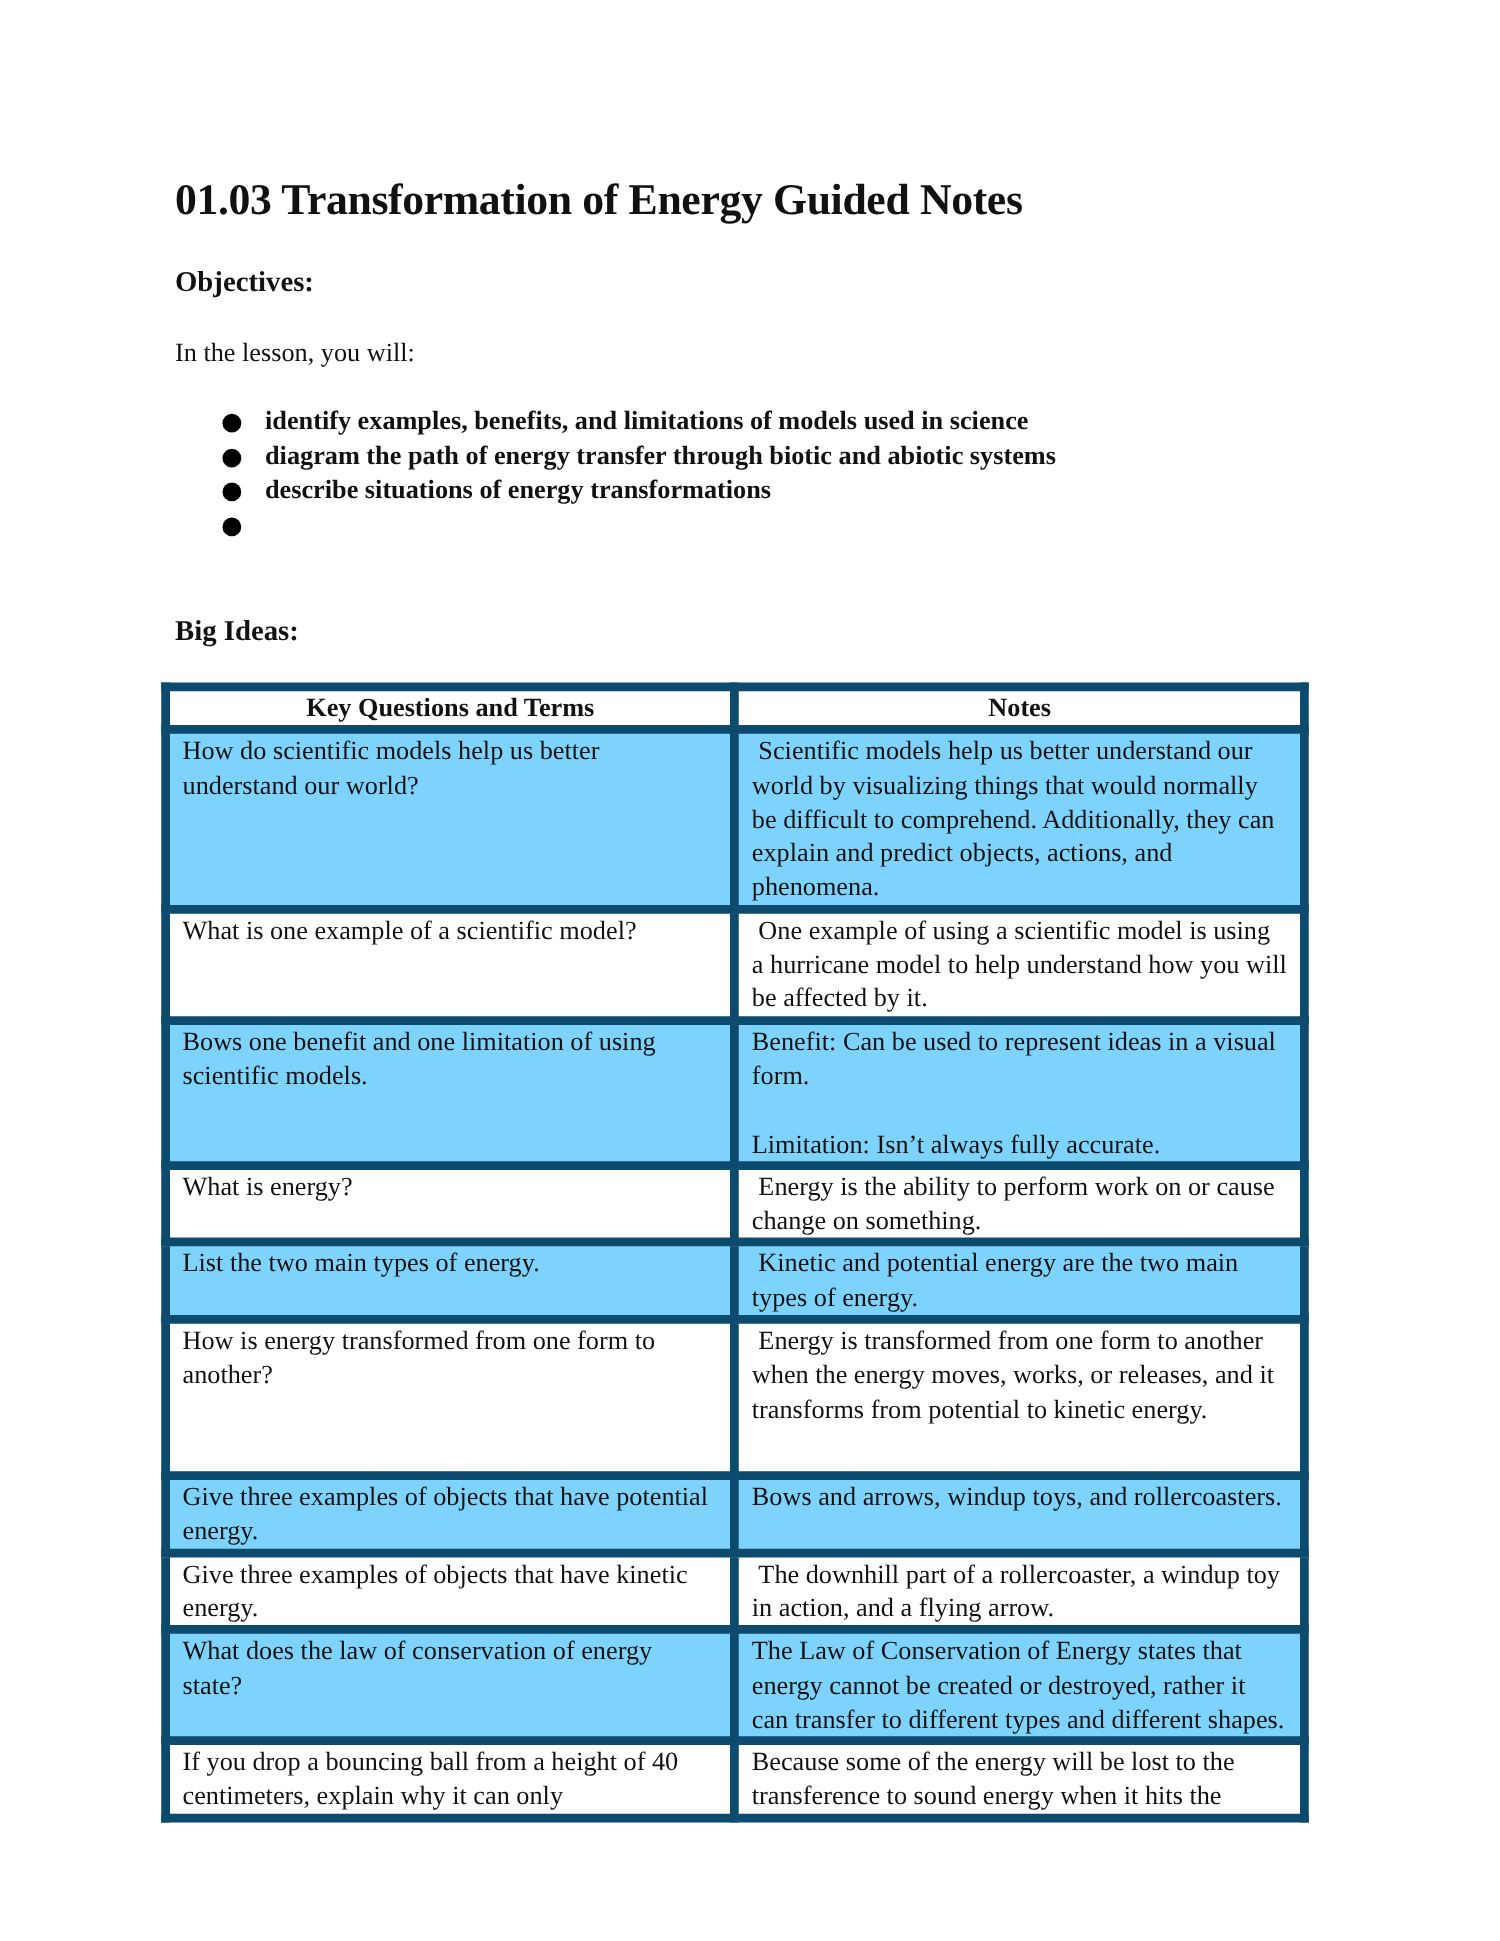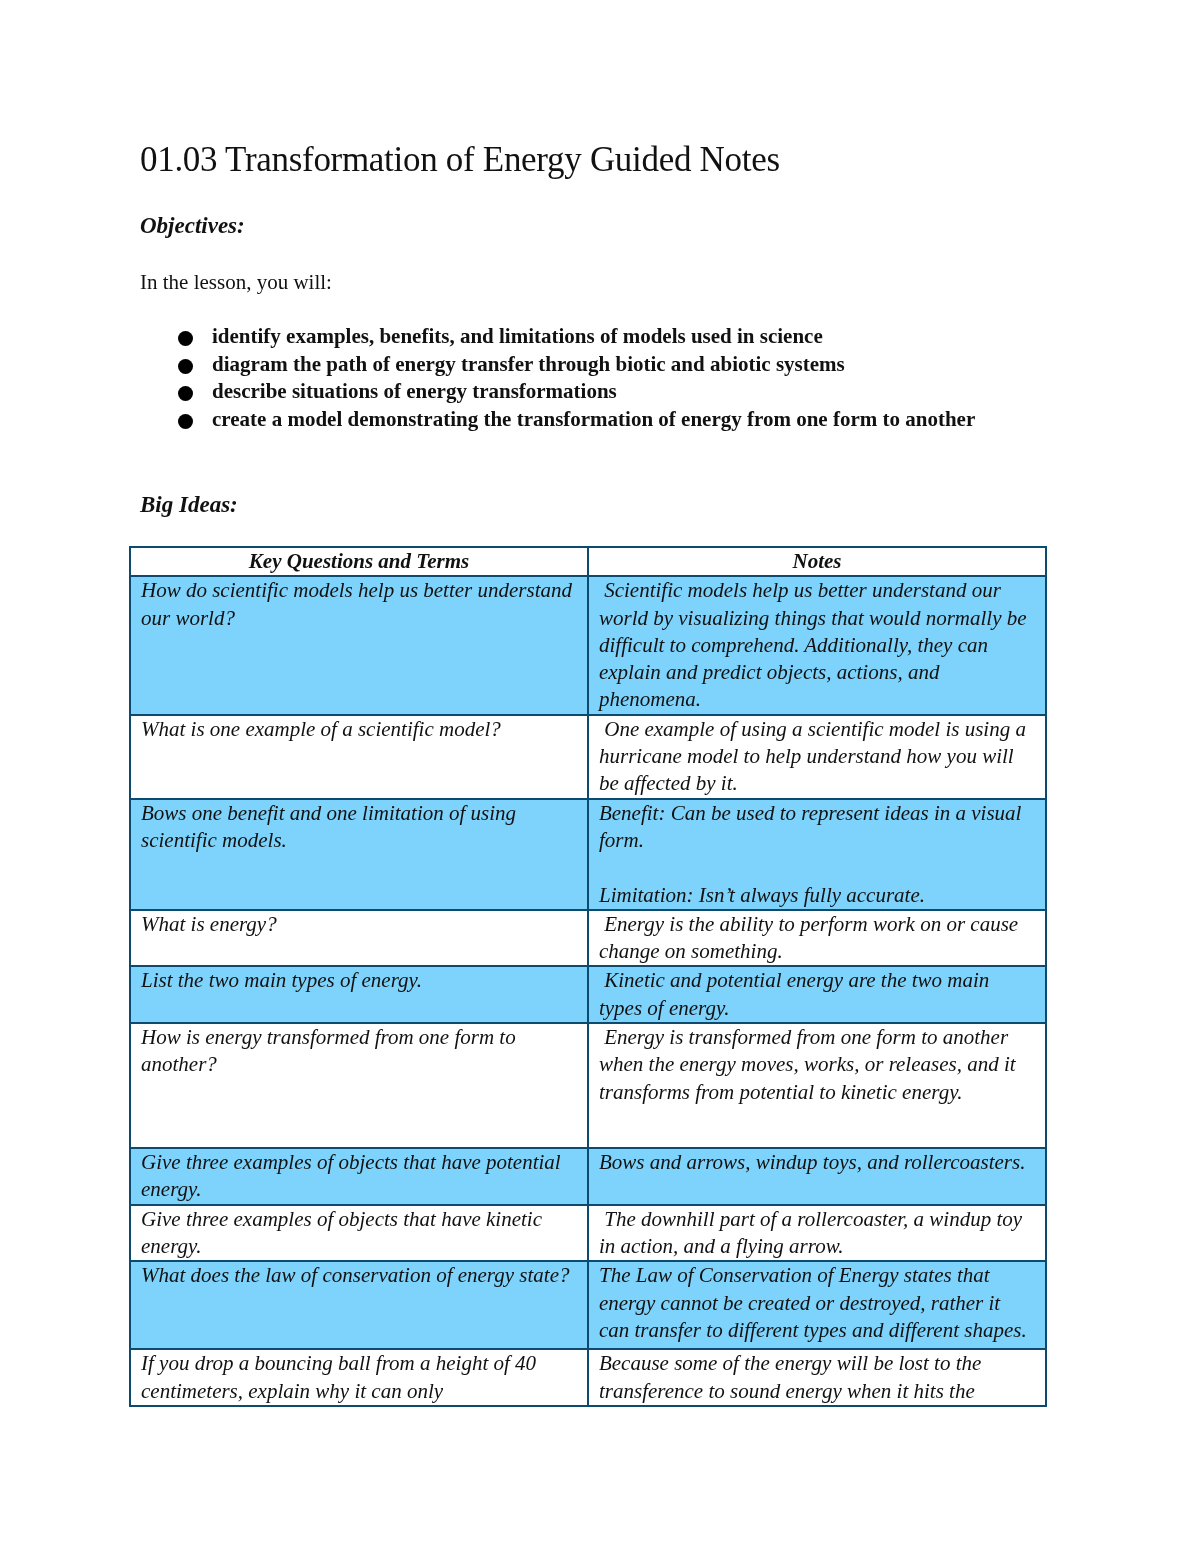--- a/index.html
+++ b/index.html
@@ -1,25 +1,25 @@
 <!DOCTYPE html>
 <html><head>
 <meta charset="utf-8">
 <style>
   html, body { margin: 0; padding: 0; background: #ffffff; }
   body { width: 1200px; height: 1553px; position: relative; overflow: hidden; font-family: "Liberation Serif", "DejaVu Serif", serif; color: #111; }
   .page { position: absolute; left: 0; top: 0; width: 1200px; height: 1553px; }
-  .title { position: absolute; left: 140px; top: 140px; font-size: 35px; font-weight: normal; letter-spacing: -0.3px; white-space: nowrap; }
-  .h2 { position: absolute; left: 140px; font-size: 23px; font-weight: bold; white-space: nowrap; font-style: italic; }
+  .title { position: absolute; left: 140px; top: 140px; font-size: 35px; font-weight: bold; letter-spacing: -0.3px; white-space: nowrap; }
+  .h2 { position: absolute; left: 140px; font-size: 23px; font-weight: bold; white-space: nowrap; }
   .intro { position: absolute; left: 140px; top: 270px; font-size: 21px; white-space: nowrap; }
   ul.objectives { position: absolute; left: 175px; top: 323px; margin: 0; padding: 0; list-style: none; font-weight: bold; }
   ul.objectives li { position: relative; height: 27.5px; line-height: 27.5px; font-size: 21px; padding-left: 37px; white-space: nowrap; }
   ul.objectives li .bullet { position: absolute; left: 3px; top: 8px; width: 15px; height: 15px; border-radius: 50%; background: #000; }
   table.notes { position: absolute; left: 129px; top: 546px; width: 918px; border-collapse: collapse; font-size: 21px; }
-  table.notes th, table.notes td { border: 2px solid #0c4a6e; vertical-align: top; padding: 0 10px; line-height: 27.3px; text-align: left; font-style: italic; }
+  table.notes th, table.notes td { border: 7px solid #0c4a6e; vertical-align: top; padding: 0 10px; line-height: 27.3px; text-align: left; }
   table.notes th { font-weight: bold; text-align: center; background: #ffffff; height: 27px; padding: 0; }
   table.notes col.c1 { width: 459px; }
   table.notes col.c2 { width: 459px; }
   tr.gray td { background: #7dd3fc; }
   tr.white td { background: #ffffff; }
   .cell-text { white-space: pre-wrap; }
 </style>
 </head>
 <body>
 
@@ -27,21 +27,21 @@
   <div class="title">01.03 Transformation of Energy Guided Notes</div>
 
   <div class="h2" style="top:213px">Objectives:</div>
 
   <div class="intro">In the lesson, you will:</div>
 
   <ul class="objectives">
     <li><span class="bullet"></span><span>identify examples, benefits, and limitations of models used in science</span></li>
     <li><span class="bullet"></span><span>diagram the path of energy transfer through biotic and abiotic systems</span></li>
     <li><span class="bullet"></span><span>describe situations of energy transformations</span></li>
-    <li><span class="bullet"></span><span>create a model demonstrating the transformation of energy from one form to another</span></li>
+    <li><span class="bullet"></span></li>
   </ul>
 
   <div class="h2" style="top:492px">Big Ideas:</div>
 
   <table class="notes">
     <colgroup>
         <col class="c1">
         <col class="c2">
       </colgroup>
     <thead>

